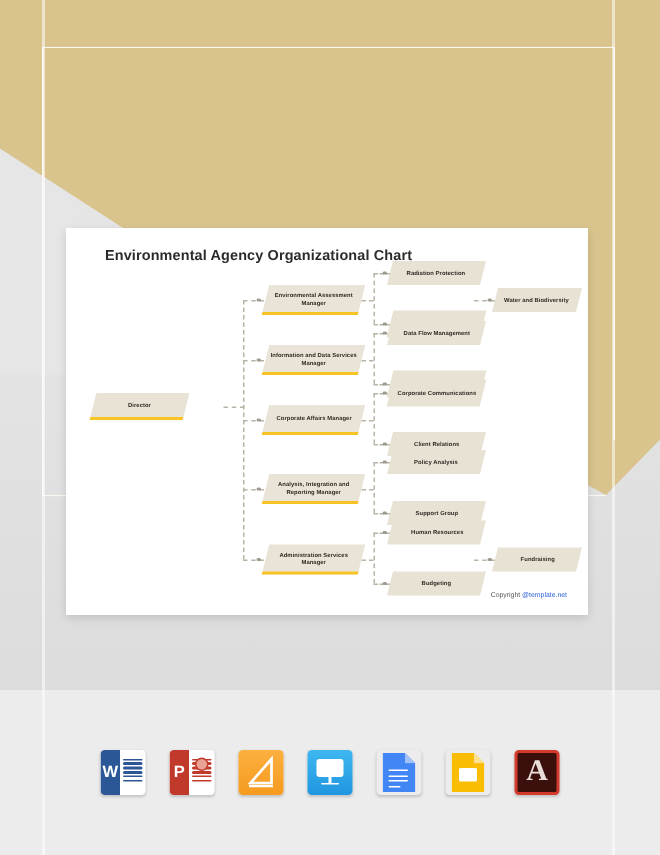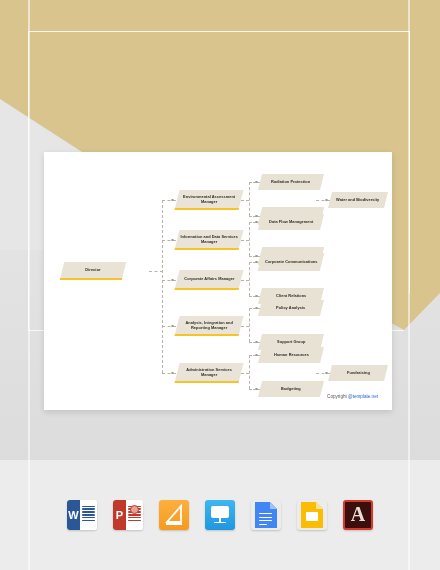--- a/index.html
+++ b/index.html
@@ -109,20 +109,21 @@
   <div class="bg-base"></div>
   <div class="bg-grayband"></div>
   <div class="bg-diag"></div>
   <div class="bg-beige2"></div>
   <div class="bg-frame"></div>
   <div class="bg-vline"></div>
   <div class="bg-vline2"></div>
 
   <div class="card">
 
+    <div class="card-title">Environmental Agency Organizational Chart</div>
 
     <div class="chart">
 
       <div class="connv" style="left:118px;top:48px;height:173px;"></div>
       <div class="conn" style="left:105px;top:119px;width:14px;"></div>
 
       <div class="node lvl1 accent" style="left:18px;top:110px;width:62px;height:18px;">
         <span class="lbl">Director</span>
       </div>
 

